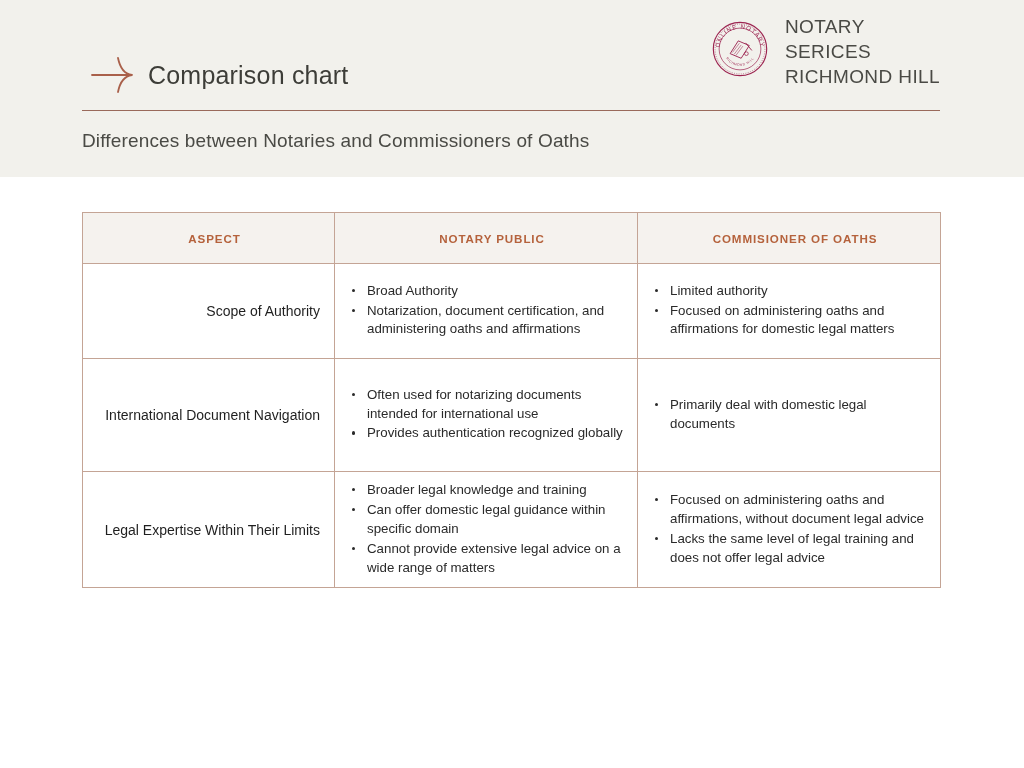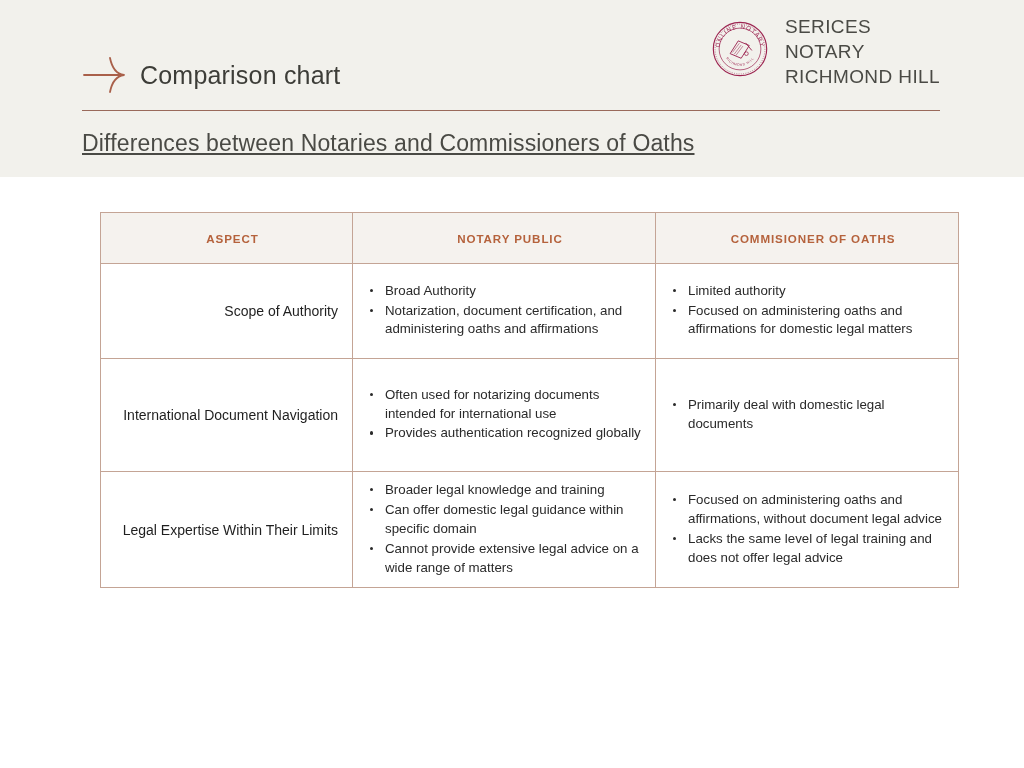--- a/index.html
+++ b/index.html
@@ -20,21 +20,21 @@
     position: absolute;
     left: 0;
     top: 0;
     width: 1024px;
     height: 177px;
     background: #f2f1ec;
   }
 
   .title-row {
     position: absolute;
-    left: 82px;
+    left: 90px;
     top: 52px;
     display: flex;
     align-items: center;
     height: 46px;
   }
 
   .arrow-icon {
     width: 52px;
     height: 40px;
     flex: 0 0 auto;
@@ -85,31 +85,30 @@
     top: 110px;
     width: 858px;
     height: 1px;
     background: #9a6a5b;
   }
 
   .subtitle {
     position: absolute;
     left: 82px;
     top: 130px;
-    font-size: 23px;
+    font-size: 19px;
     letter-spacing: 0.15px;
     color: #4a4a45;
     white-space: nowrap;
-    text-decoration: underline;
   }
 
   
   .cmp-table {
     position: absolute;
-    left: 100px;
+    left: 82px;
     top: 212px;
     width: 858px;
     border-collapse: collapse;
     table-layout: fixed;
     background: #ffffff;
   }
 
   .cmp-table th,
   .cmp-table td {
     border: 1px solid #c4a495;
@@ -204,22 +203,22 @@
       </text>
       <text font-size="5.6" fill="#9c2450" letter-spacing="1" font-family="'Liberation Sans', sans-serif">
         <textPath href="#sealArcBot" startOffset="50%" text-anchor="middle">RICHMOND HILL</textPath>
       </text>
       <path d="M33 58 L47 36 L66 44 L52 66 Z" fill="none" stroke="#9c2450" stroke-width="1.6"></path>
       <path d="M37 56 L49 40 M40 59 L52 43 M43 61 L55 45" stroke="#9c2450" stroke-width="0.9"></path>
       <path d="M60 40 L70 52" stroke="#9c2450" stroke-width="1.6" stroke-linecap="round"></path>
       <circle cx="61" cy="58" r="3.2" fill="none" stroke="#9c2450" stroke-width="1.3"></circle>
     </svg>
     <div class="brand-lines">
+      <div class="brand-line">NOTARY</div>
       <div class="brand-line">SERICES</div>
-      <div class="brand-line">NOTARY</div>
       <div class="brand-line">RICHMOND HILL</div>
     </div>
   </div>
 
   <div class="header-rule"></div>
 
   <div class="subtitle">Differences between Notaries and Commissioners of Oaths</div>
 </div>
 
 <table class="cmp-table">

